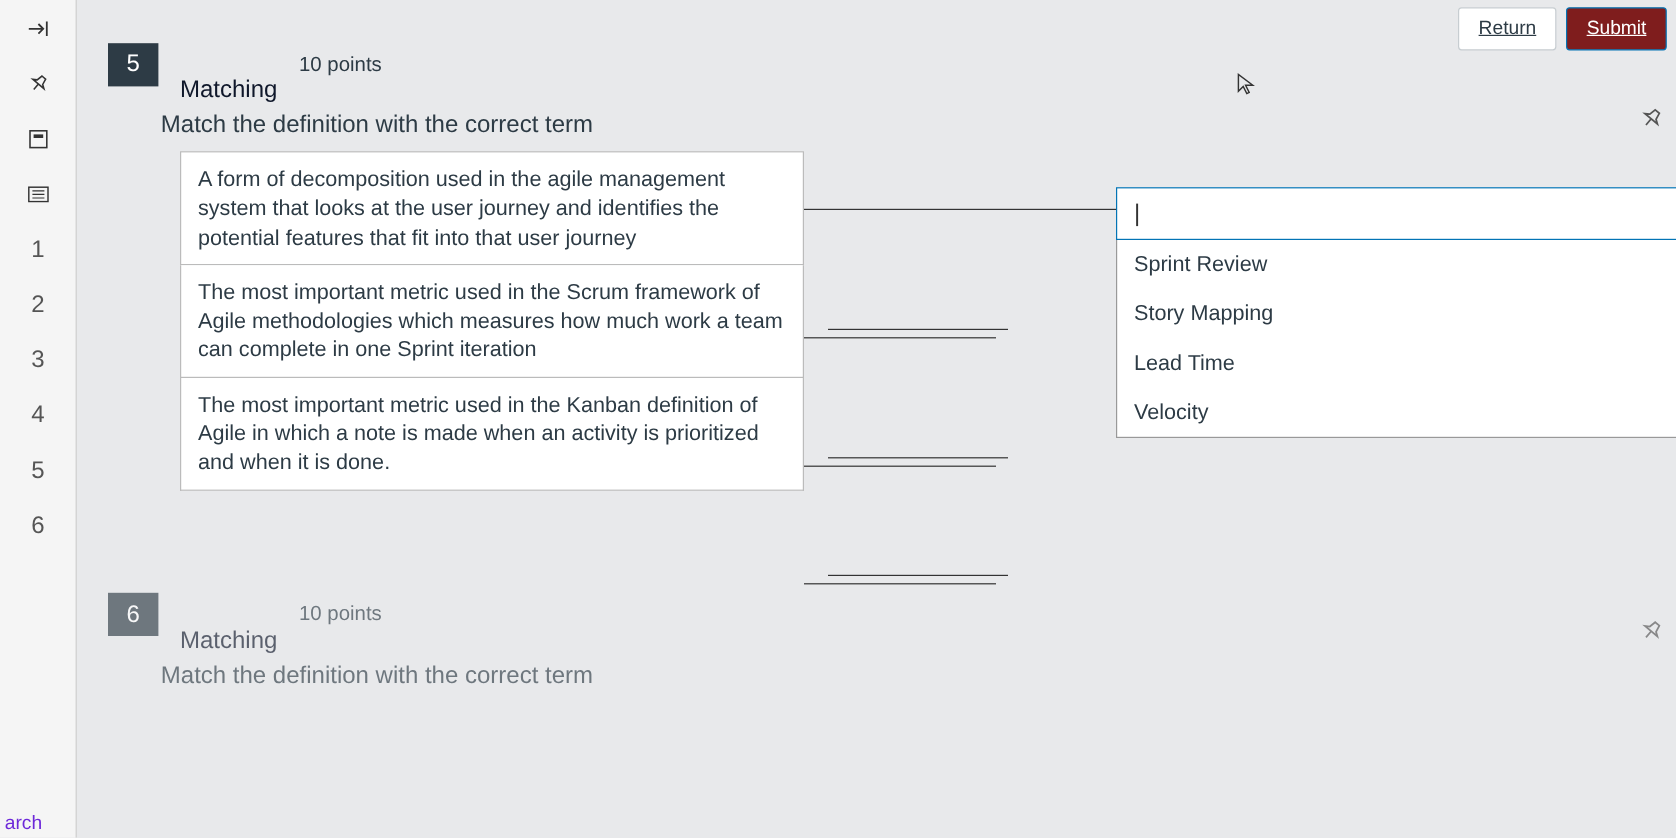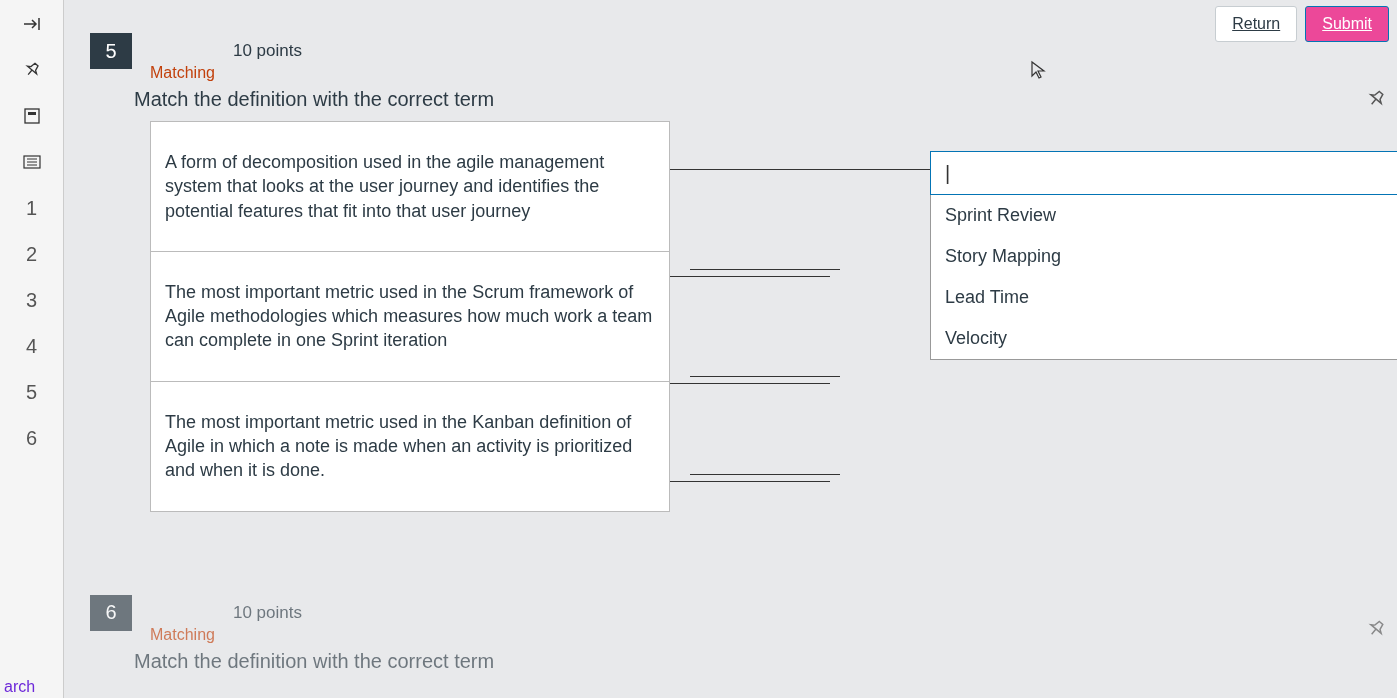--- a/index.html
+++ b/index.html
@@ -27,21 +27,21 @@
       padding: 8px 16px;
       border: 1px solid #c7cdd1;
       background: #fff;
       color: #2d3b45;
       font-size: 16px;
       border-radius: 3px;
       cursor: pointer;
       text-decoration: underline;
     }
     .btn-primary {
-      background: #ec4899;
+      background: #7f1d1d;
       color: #fff;
       border-color: #0374B5;
     }
     .sidebar {
       position: absolute;
       left: 0; top: 0;
       width: 64px;
       height: 100%;
       background: #f5f5f5;
       border-right: 1px solid #ccc;
@@ -76,21 +76,21 @@
       gap: 18px;
       margin-bottom: 6px;
     }
     .q-num {
       background: #2d3b45;
       color: #fff;
       width: 42px; height: 36px;
       display: flex; align-items: center; justify-content: center;
       font-size: 20px;
     }
-    .q-type { font-size: 16px; color: #c2410c; margin-top: 44px; }
+    .q-type { font-size: 20px; color: #0f172a; margin-top: 44px; }
     .q-points { font-size: 17px; color: #2d3b45; }
     .q-instruction {
       margin-left: 44px;
       font-size: 20px;
       margin-bottom: 10px;
     }
     .pin-area {
       position: absolute;
       right: 12px;
       top: 70px;
@@ -102,21 +102,21 @@
       margin-left: 60px;
       position: relative;
       width: 1280px;
     }
     .definitions {
       width: 520px;
     }
     .def {
       border: 1px solid #bbb;
       border-top: none;
-      padding: 28px 14px;
+      padding: 10px 14px;
       font-size: 18px;
       line-height: 1.35;
       background: #fff;
       position: relative;
     }
     .def:first-child { border-top: 1px solid #bbb; }
     .connector {
       position: absolute;
       left: 520px;
       height: 1px;

